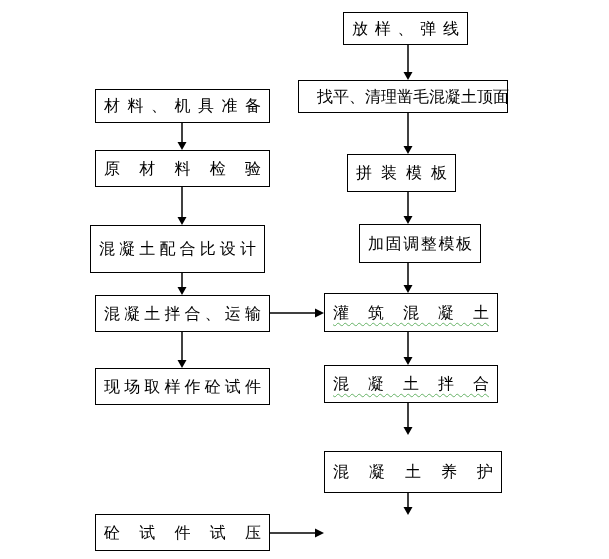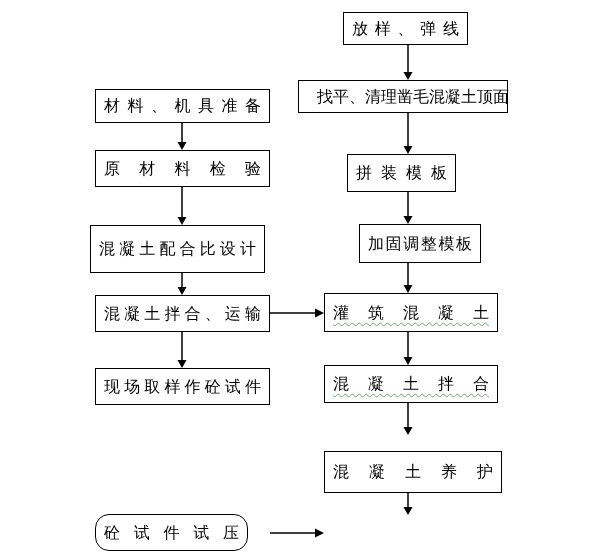--- a/index.html
+++ b/index.html
@@ -24,21 +24,21 @@
     text-decoration-color:#66b266;
     text-decoration-thickness:1px;
     text-underline-offset:4px;
   }
   
   .b-l1{left:95px;top:89px;width:175px;height:34px;}
   .b-l2{left:95px;top:150px;width:175px;height:37px;}
   .b-l3{left:90px;top:225px;width:175px;height:48px;}
   .b-l4{left:95px;top:295px;width:175px;height:37px;}
   .b-l5{left:95px;top:368px;width:175px;height:37px;}
-  .b-l6{left:95px;top:514px;width:153px;height:37px;border-radius:14px;}
+  .b-l6{left:95px;top:514px;width:175px;height:37px;}
   
   .b-r1{left:343px;top:12px;width:125px;height:33px;}
   .b-r2{left:298px;top:80px;width:210px;height:33px;}
   .b-r3{left:347px;top:154px;width:109px;height:38px;}
   .b-r4{left:335px;top:224px;width:122px;height:39px;margin-left:24px;}
   .b-r5{left:324px;top:293px;width:174px;height:39px;}
   .b-r6{left:324px;top:365px;width:174px;height:38px;}
   .b-r7{left:324px;top:435px;width:178px;height:42px;margin-top:16px;}
   .b-r8{left:324px;top:515px;width:175px;height:40px;}
 </style>

